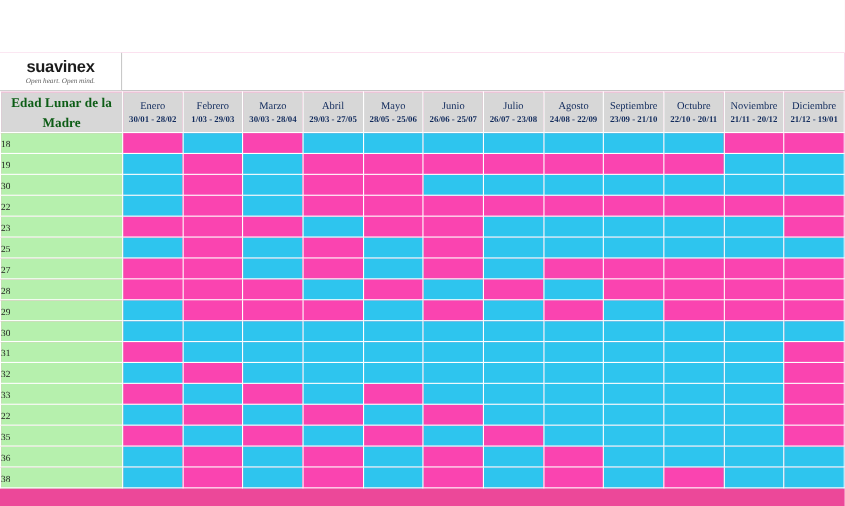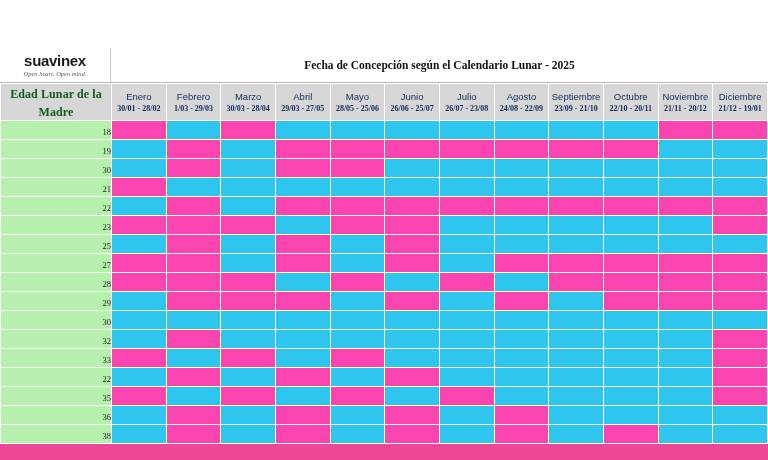--- a/index.html
+++ b/index.html
@@ -97,39 +97,39 @@
   }
   .corner-label {
     font-family: "Liberation Serif", serif;
     font-weight: bold;
     font-size: 12px;
     color: #0d5d16;
     letter-spacing: 0.1px;
   }
   .month-name {
     display: block;
-    font-family: Liberation Sans, sans-serif;
+    font-family: Liberation Serif, serif;
     font-size: 9.5px;
     font-weight: normal;
     color: #102a5c;
     line-height: 12px;
   }
   .month-range {
     display: block;
     font-family: "Liberation Serif", serif;
     font-size: 8px;
     color: #102a5c;
     line-height: 11px;
   }
 
   
   td.age-cell {
     width: 110px;
     background: #b6f0ad;
-    text-align: right;
+    text-align: left;
     height: 13px;
     border: 1px solid #ffffff;
   }
   .age-label {
     font-family: "Liberation Serif", serif;
     font-size: 8.5px;
     color: #1d1d1d;
   }
 
   
@@ -146,23 +146,20 @@
 </head>
 <body>
 
 <div id="page">
 
   <div class="header-band">
     <div class="brand">
       <div class="brand-name">suavinex</div>
       <div class="brand-tag">Open heart. Open mind.</div>
     </div>
-    <div class="title-wrap">
-      <div class="main-title">Fecha de Concepción según el Calendario Lunar - 2025</div>
-    </div>
   </div>
 
   <table class="calendar">
     <thead>
       <tr class="month-head">
         <th class="corner">
           <span class="corner-label">Edad Lunar de la Madre</span>
         </th>
 
       <th>
@@ -256,35 +253,20 @@
           <td class="cell girl"></td>
           <td class="cell boy"></td>
           <td class="cell boy"></td>
           <td class="cell boy"></td>
           <td class="cell boy"></td>
           <td class="cell boy"></td>
           <td class="cell boy"></td>
           <td class="cell boy"></td>
         </tr>
         <tr>
-          <td class="age-cell"><span class="age-label">21</span></td>
-          <td class="cell girl"></td>
-          <td class="cell boy"></td>
-          <td class="cell boy"></td>
-          <td class="cell boy"></td>
-          <td class="cell boy"></td>
-          <td class="cell boy"></td>
-          <td class="cell boy"></td>
-          <td class="cell boy"></td>
-          <td class="cell boy"></td>
-          <td class="cell boy"></td>
-          <td class="cell boy"></td>
-          <td class="cell boy"></td>
-        </tr>
-        <tr>
           <td class="age-cell"><span class="age-label">22</span></td>
           <td class="cell boy"></td>
           <td class="cell girl"></td>
           <td class="cell boy"></td>
           <td class="cell girl"></td>
           <td class="cell girl"></td>
           <td class="cell girl"></td>
           <td class="cell girl"></td>
           <td class="cell girl"></td>
           <td class="cell girl"></td>
@@ -374,20 +356,35 @@
           <td class="cell boy"></td>
           <td class="cell boy"></td>
           <td class="cell boy"></td>
           <td class="cell boy"></td>
           <td class="cell boy"></td>
           <td class="cell boy"></td>
           <td class="cell boy"></td>
           <td class="cell boy"></td>
           <td class="cell boy"></td>
           <td class="cell boy"></td>
+        </tr>
+        <tr>
+          <td class="age-cell"><span class="age-label">31</span></td>
+          <td class="cell girl"></td>
+          <td class="cell boy"></td>
+          <td class="cell boy"></td>
+          <td class="cell boy"></td>
+          <td class="cell boy"></td>
+          <td class="cell boy"></td>
+          <td class="cell boy"></td>
+          <td class="cell boy"></td>
+          <td class="cell boy"></td>
+          <td class="cell boy"></td>
+          <td class="cell boy"></td>
+          <td class="cell girl"></td>
         </tr>
         <tr>
           <td class="age-cell"><span class="age-label">32</span></td>
           <td class="cell boy"></td>
           <td class="cell girl"></td>
           <td class="cell boy"></td>
           <td class="cell boy"></td>
           <td class="cell boy"></td>
           <td class="cell boy"></td>
           <td class="cell boy"></td>

